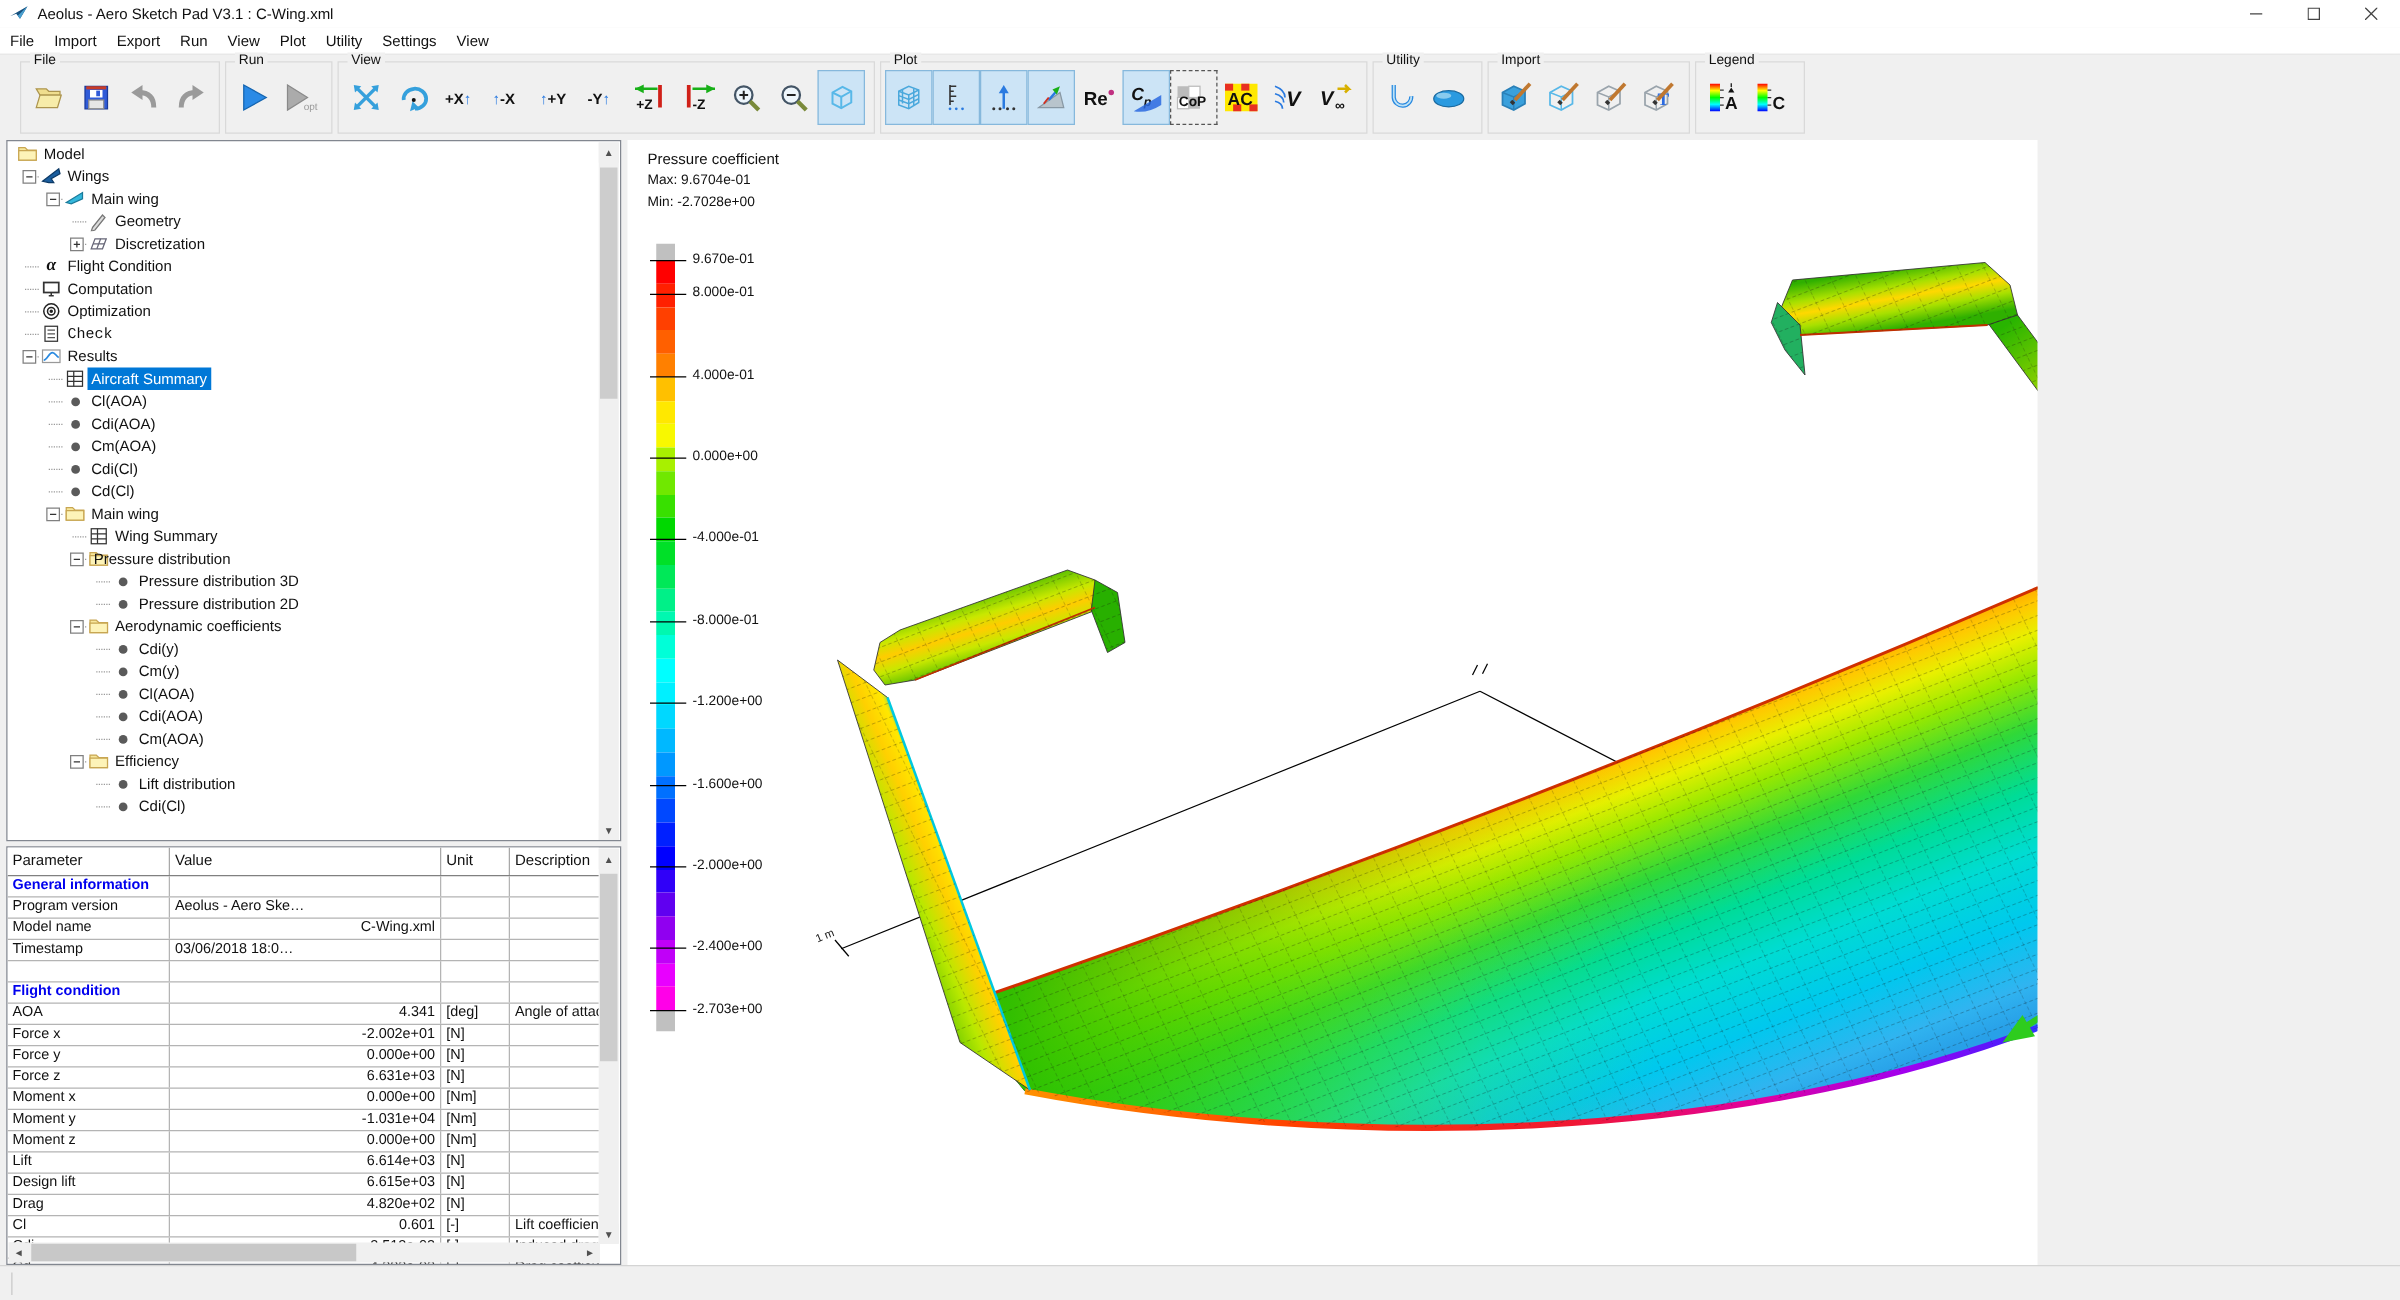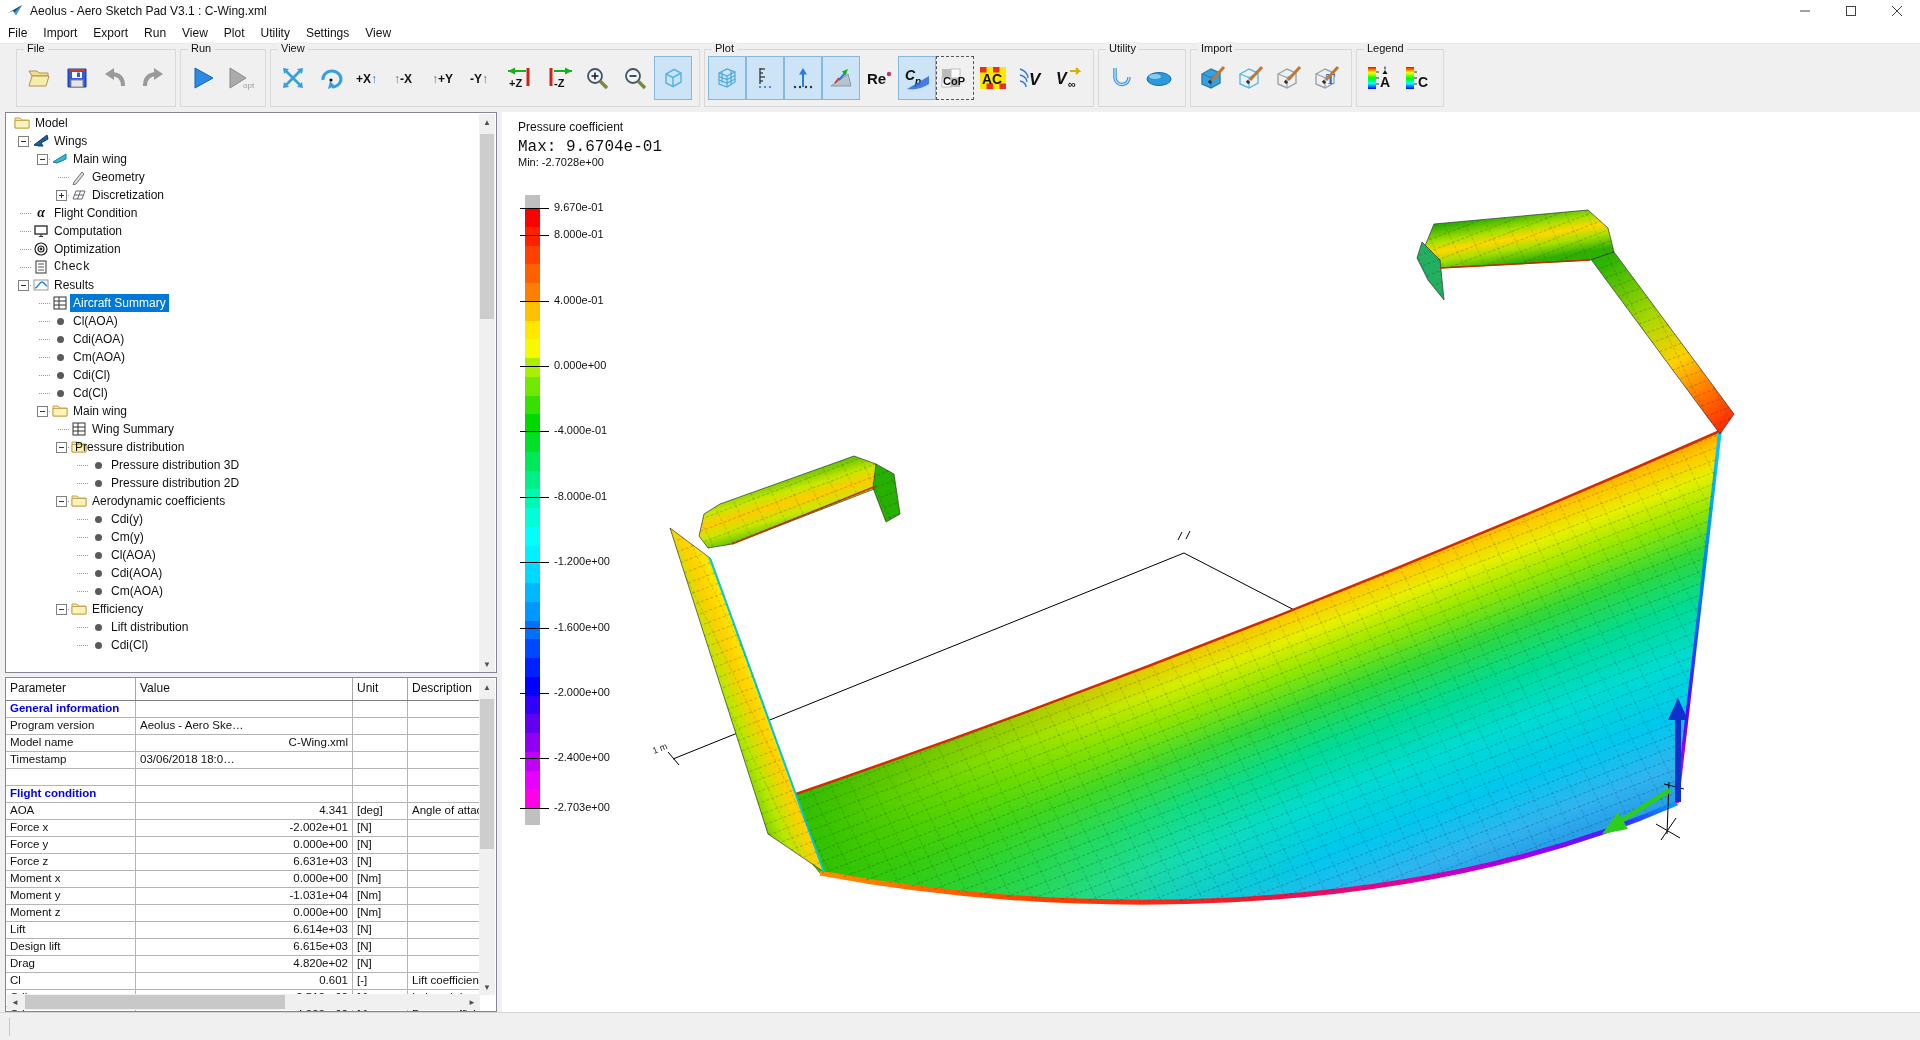--- a/index.html
+++ b/index.html
@@ -51,23 +51,23 @@
   #tablegrid{position:absolute;left:0;top:0;width:473px;}
   .hrow{display:flex;height:22px;border-bottom:1px solid #808080;background:#fff;}
   .hcell{font-size:12px;color:#111;padding:3px 4px;box-sizing:border-box;border-right:1px solid #a8a8a8;}
   .drow{display:flex;height:16px;border-bottom:1px solid #b4b4b4;}
   .dcell{font-size:11.5px;color:#111;padding:0 4px;line-height:15px;box-sizing:border-box;border-right:1px solid #b4b4b4;overflow:hidden;white-space:nowrap;}
   .c0{width:130px;} .c1{width:217px;} .c2{width:55px;} .c3{width:71px;border-right:none;}
   .section .c0{color:#0000ee;font-weight:bold;}
   .val-right{text-align:right;} .val-left{text-align:left;}
 
   
-  #mainview{position:absolute;left:502px;top:112px;width:1418px;height:900px;background:#ffffff;overflow:hidden;}
+  #mainview{position:absolute;left:502px;top:112px;width:1128px;height:900px;background:#ffffff;overflow:hidden;}
   #legend-title{position:absolute;left:16px;top:8px;font-size:12px;color:#111;}
-  #legend-max{position:absolute;left:16px;top:26px;font-size:16px;color:#111;font-family:Liberation Mono, monospace;}
+  #legend-max{position:absolute;left:16px;top:26px;font-size:11px;color:#111;}
   #legend-min{position:absolute;left:16px;top:44px;font-size:11px;color:#111;}
   #colorbar{position:absolute;left:23px;top:96px;width:15px;height:600px;display:flex;flex-direction:column;}
   #colorbar div{flex:1;}
   .graycap{position:absolute;left:23px;width:15px;background:#c0c0c0;}
   .ltick{position:absolute;left:18px;height:0;}
   .ltick .tline{position:absolute;left:0;top:0;width:29px;border-top:1px solid #000;}
   .ltick .tlabel2{position:absolute;left:34px;top:-7px;font-size:11px;color:#111;white-space:nowrap;}
 
   
   #statusbar{position:absolute;left:0;top:1012px;width:1920px;height:28px;background:#f0f0f0;border-top:1px solid #d4d4d4;}

